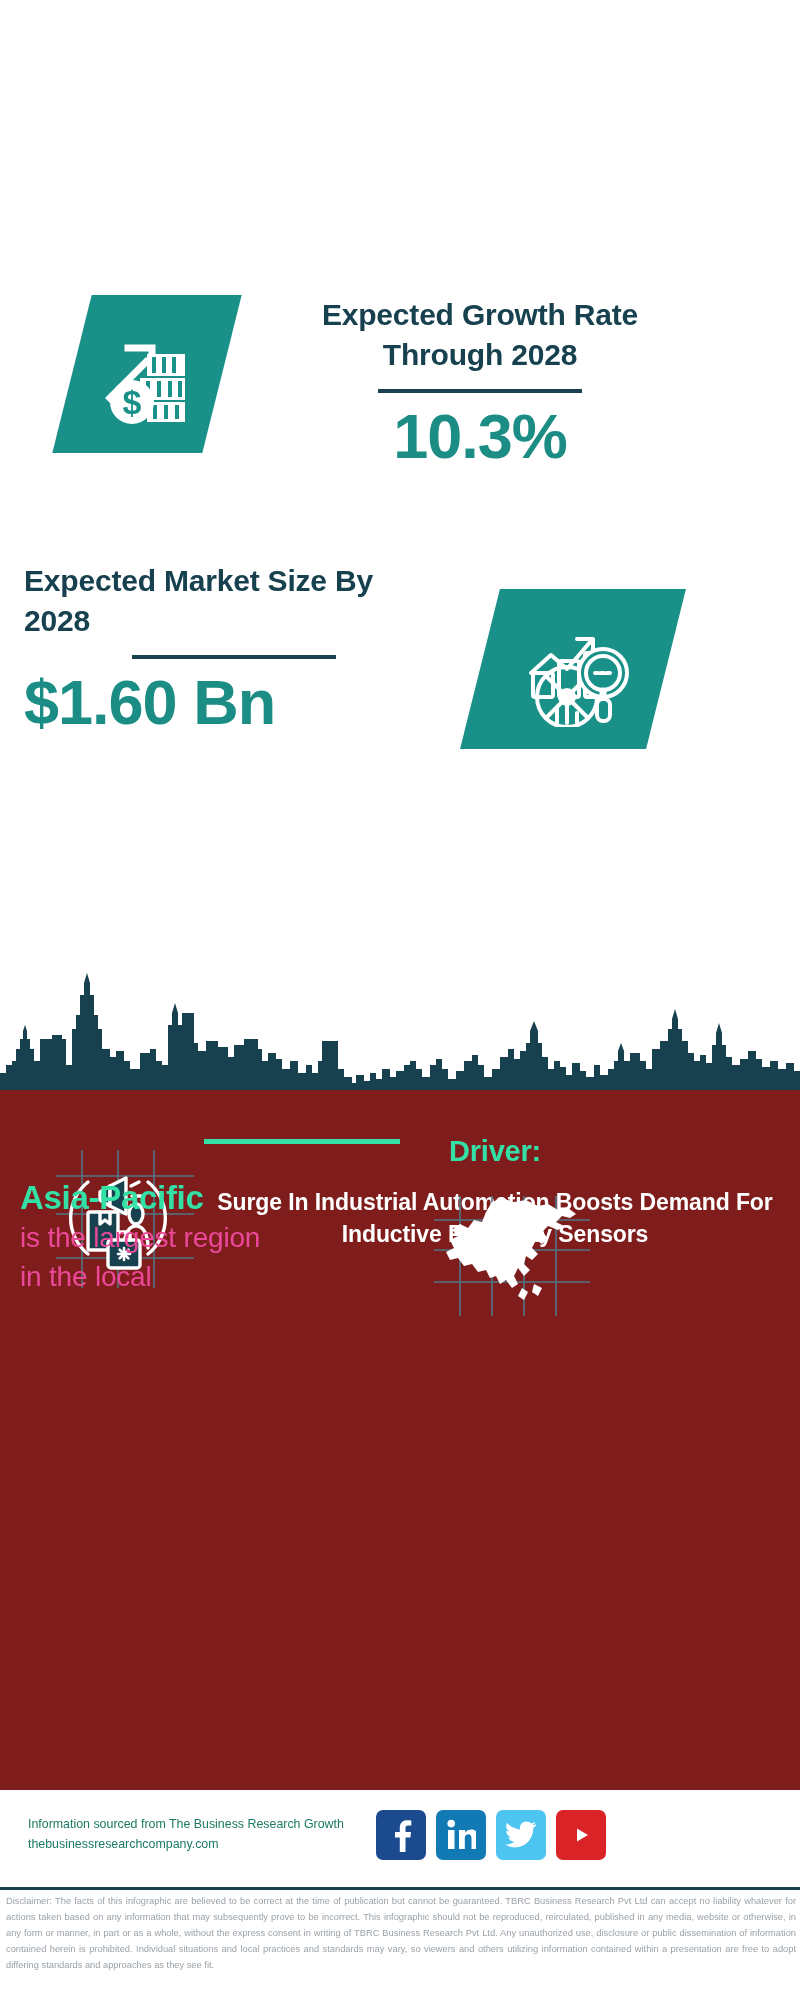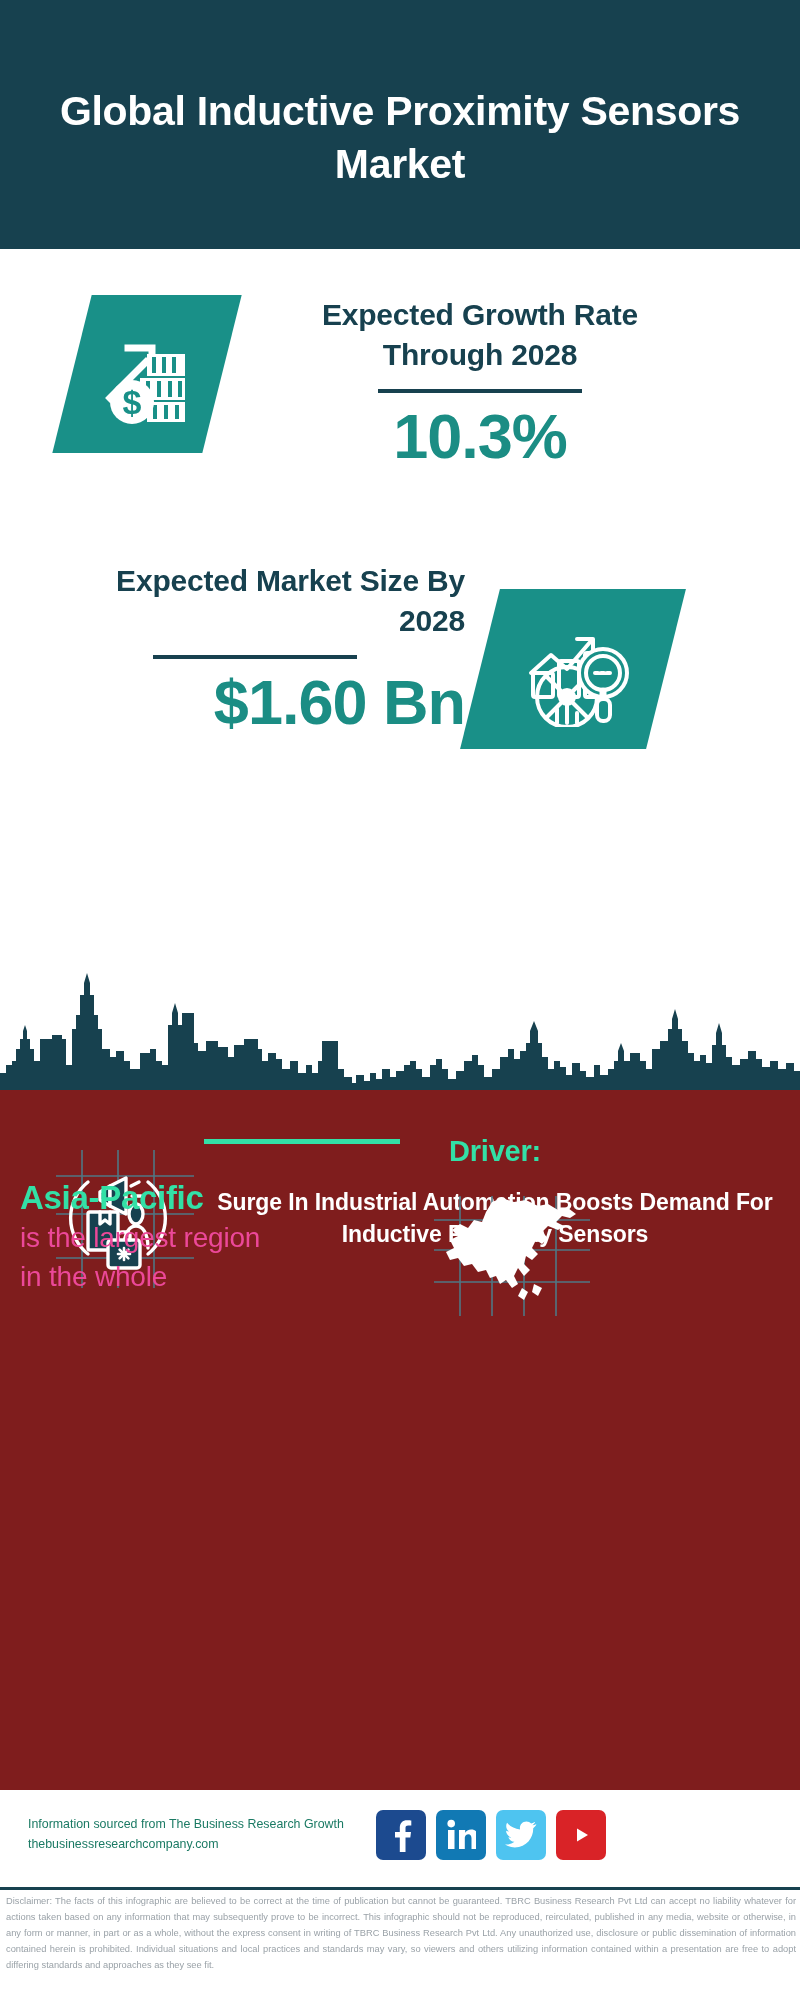--- a/index.html
+++ b/index.html
@@ -50,21 +50,21 @@
   .rule{
     width:204px;height:4px;background:#17414f;margin:15px auto 12px auto;
   }
   .stat-value{
     color:#1b8d84;font-size:63px;font-weight:bold;line-height:1;
     letter-spacing:-1px;
   }
 
   
   .stat2{position:absolute;left:0;top:312px;width:800px;height:220px;}
-  .stat2-text{position:absolute;left:45px;top:0px;width:420px;text-align:right;}
+  .stat2-text{position:absolute;left:24px;top:0px;width:420px;text-align:left;}
   .par-2{left:480px;top:28px;width:186px;height:160px;}
 
   
   .skyline{
     position:absolute;left:0;top:965px;width:800px;height:135px;
     overflow:hidden;
   }
   .skyline svg{display:block;width:800px;height:135px;}
 
   
@@ -145,23 +145,20 @@
   .disclaimer{
     position:absolute;left:6px;top:1894px;width:790px;
     color:#9aa2a8;font-size:9.3px;line-height:1.72;text-align:justify;
   }
 </style>
 </head>
 <body>
 
 <div class="page">
 
-  <div class="header">
-    <div class="header-title">Global Inductive Proximity Sensors Market</div>
-  </div>
 
   <div class="white-body">
 
     <div class="stat1">
       <div class="par par-1">
         <div class="par-icon">
           <svg width="106" height="100" viewBox="0 0 106 100" fill="none">
 
             <path d="M16 74 L52 38" stroke="#fff" stroke-width="7" stroke-linecap="square"></path>
             <path d="M34 24 L58 24 L58 48" stroke="#fff" stroke-width="7" fill="none" stroke-linecap="square" stroke-linejoin="miter"></path>
@@ -286,21 +283,21 @@
       </div>
     </div>
   </div>
 
   <div class="mint-rule"></div>
 
   <div class="region">
     <div class="region-text">
       <div class="region-name">Asia-Pacific</div>
       <div class="region-sub">is the largest region</div>
-      <div class="region-sub">in the whole</div>
+      <div class="region-sub">in the local</div>
     </div>
     <div class="map-wrap">
       <svg width="160" height="130" viewBox="0 0 160 130" fill="none">
         <g stroke="#4f7784" stroke-width="1.6">
           <line x1="4" y1="24" x2="160" y2="24"></line>
           <line x1="4" y1="54" x2="160" y2="54"></line>
           <line x1="4" y1="86" x2="160" y2="86"></line>
           <line x1="30" y1="0" x2="30" y2="120"></line>
           <line x1="62" y1="0" x2="62" y2="120"></line>
           <line x1="94" y1="0" x2="94" y2="120"></line>

